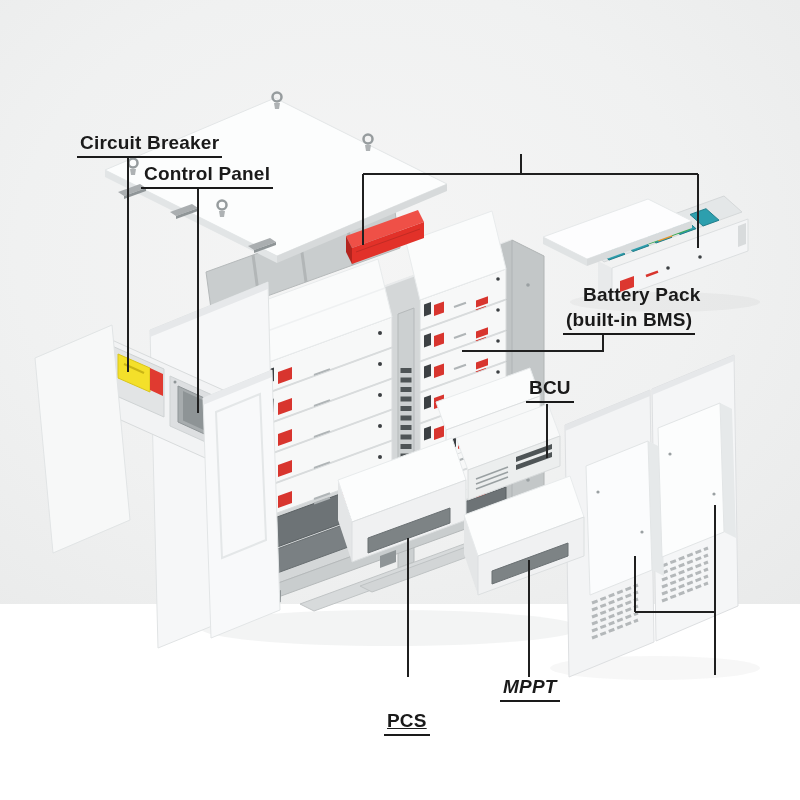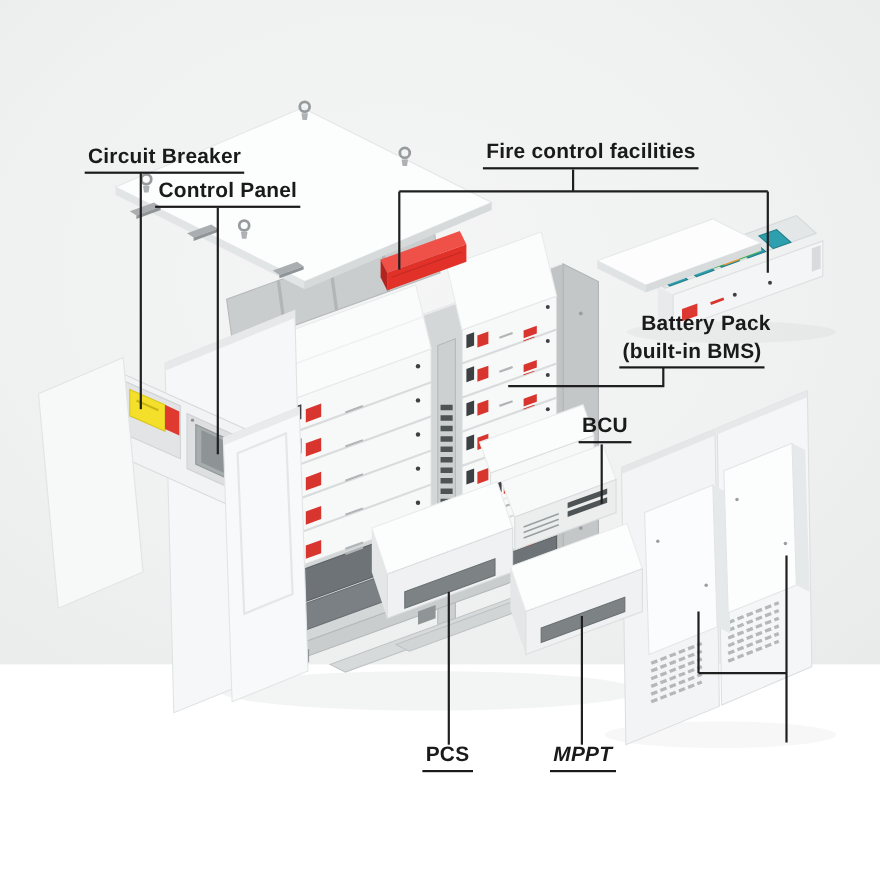--- a/index.html
+++ b/index.html
@@ -268,20 +268,19 @@
     <path d="M603,334 L603,351 L462,351"></path>
     <path d="M547,404 L547,458"></path>
     <path d="M408,538 L408,677"></path>
     <path d="M529,560 L529,677"></path>
     <path d="M635,556 L635,612 M635,612 L715,612 M715,505 L715,675"></path>
   </g>
 </svg>
 
   <div class="lbl" style="left:77px;top:133px;">Circuit Breaker</div>
   <div class="lbl" style="left:141px;top:164px;">Control Panel</div>
-  <div class="lbl" style="left:439px;top:129px;">Fire control facilities</div>
   <div class="lbl nounder" style="left:556px;top:285px;">Battery Pack</div>
   <div class="lbl" style="left:563px;top:310px;text-align:right;">(built-in BMS)</div>
   <div class="lbl" style="left:526px;top:378px;">BCU</div>
-  <div class="lbl" style="left:384px;top:677px;">PCS</div>
+  <div class="lbl" style="left:384px;top:711px;text-decoration:underline;">PCS</div>
   <div class="lbl" style="left:500px;top:677px;font-style:italic;">MPPT</div>
 
 </div>
 
 </body></html>

